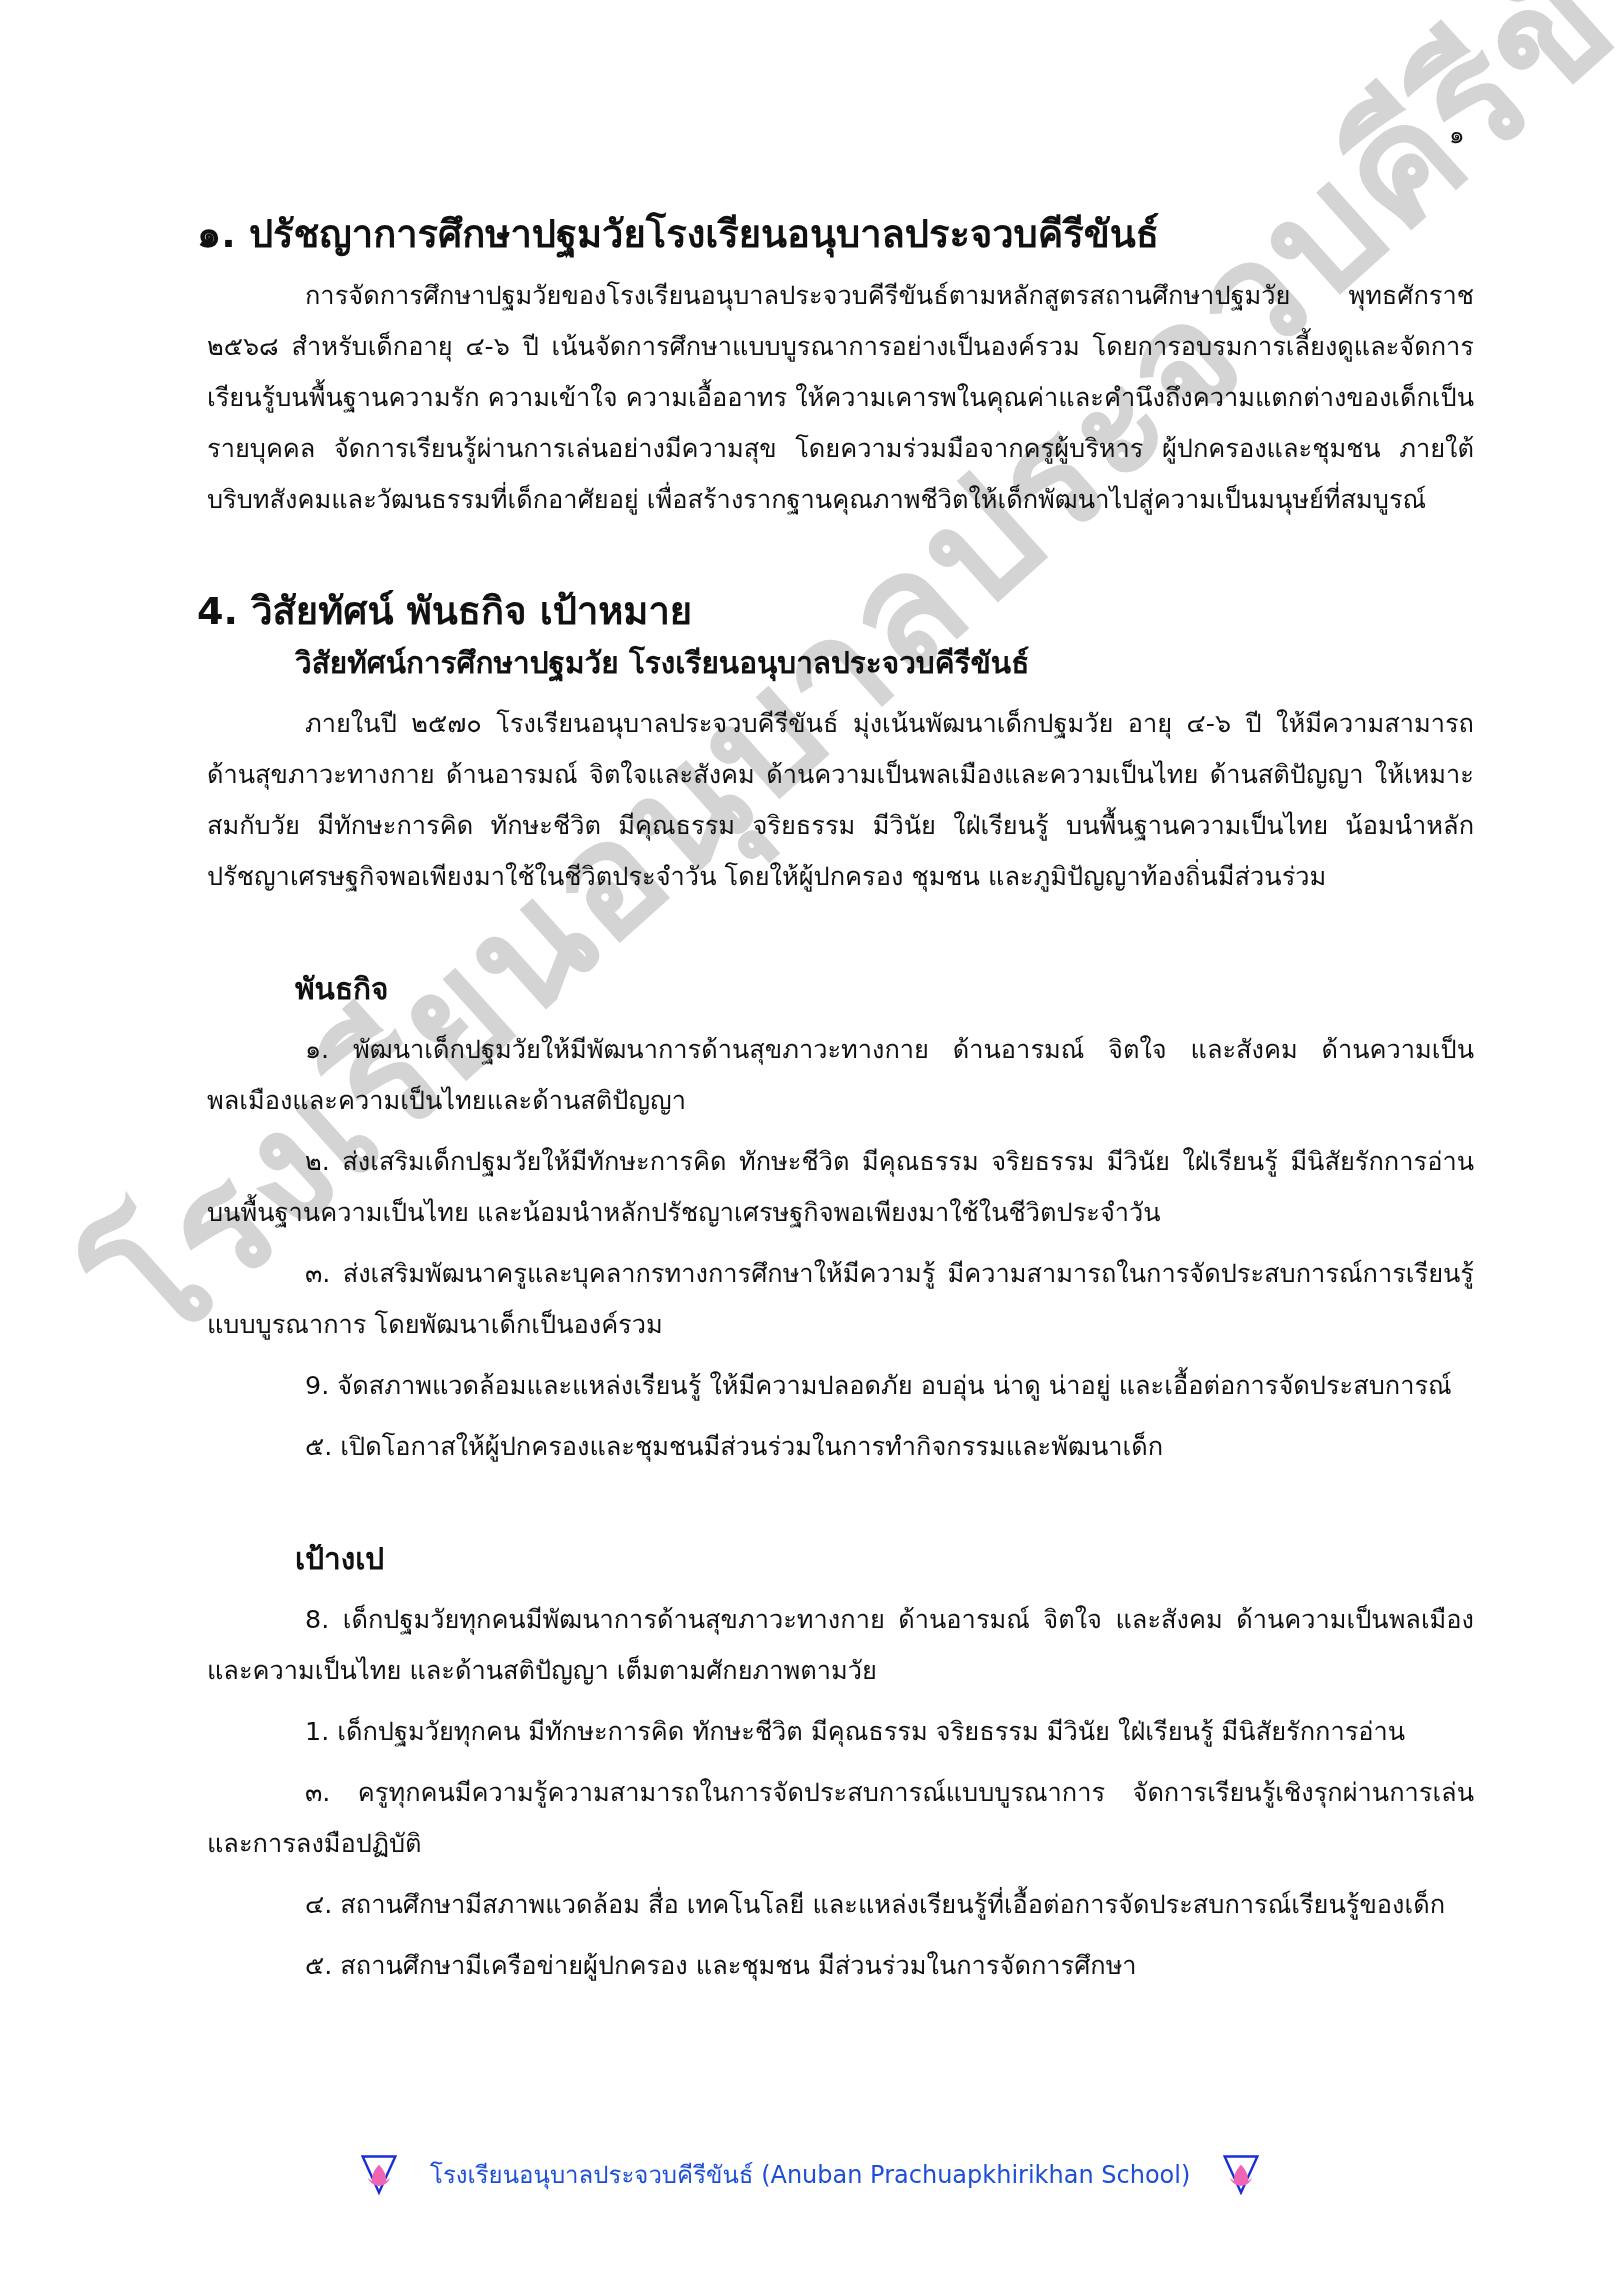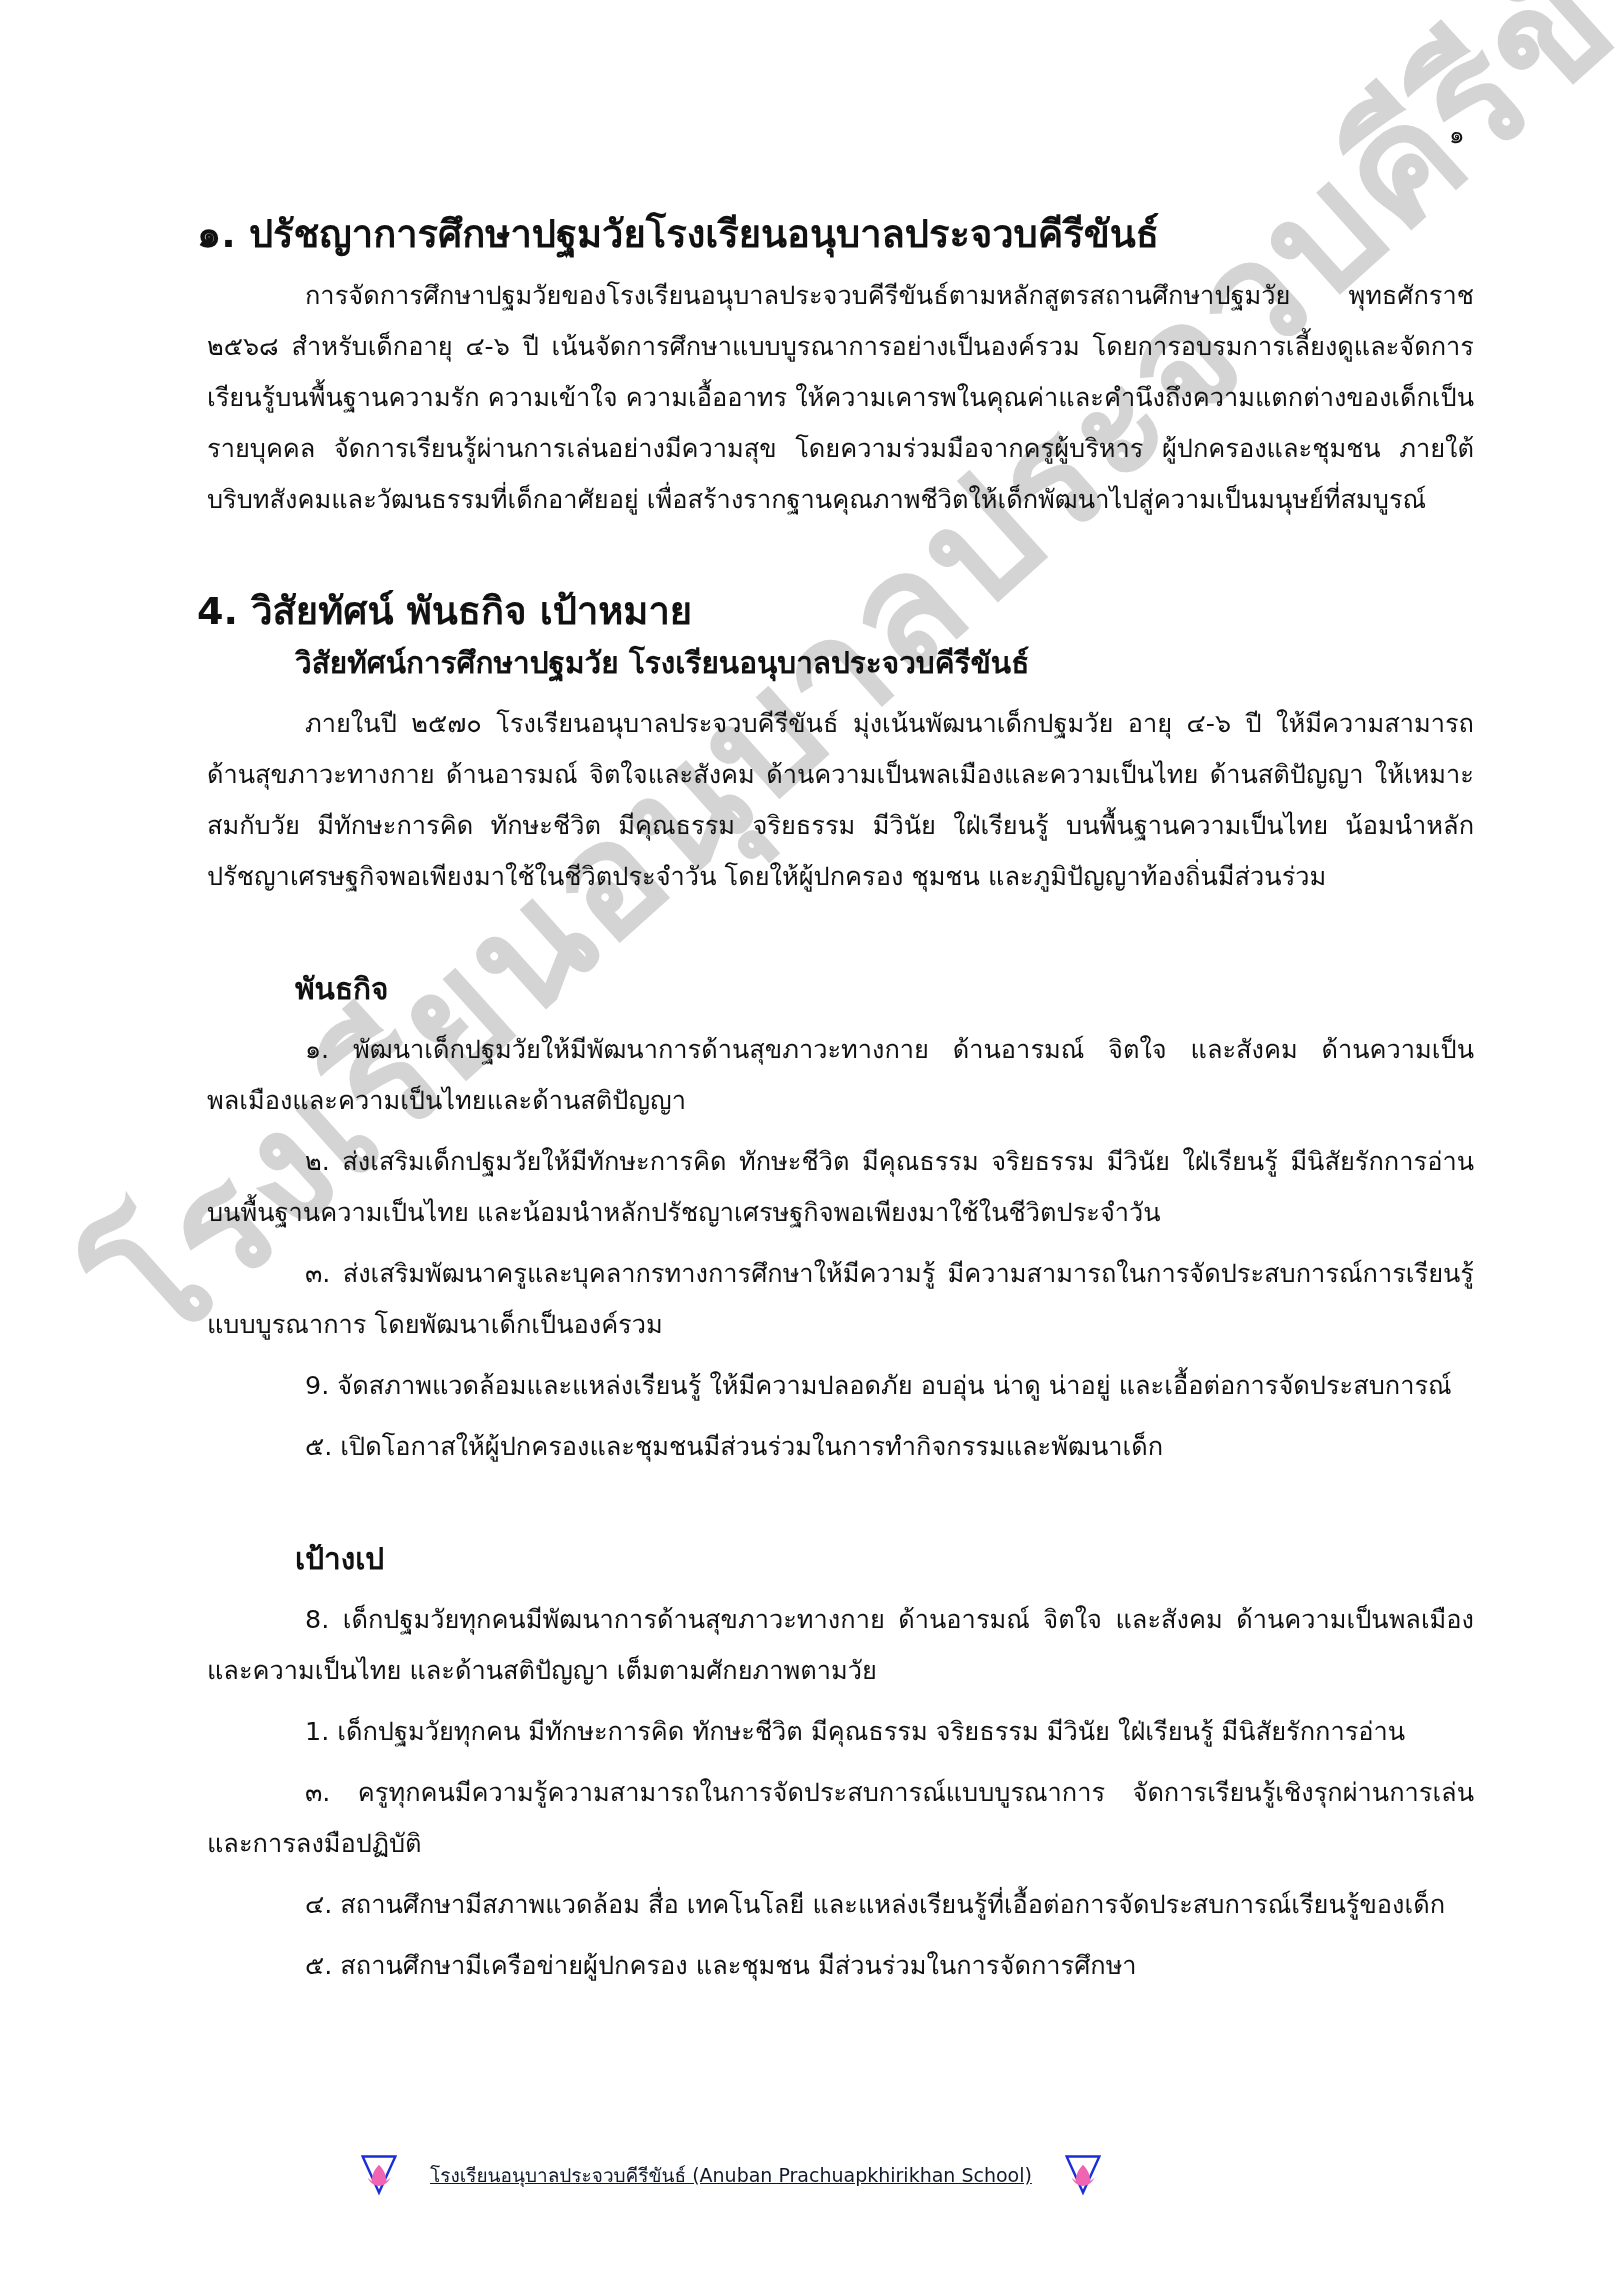--- a/index.html
+++ b/index.html
@@ -9,21 +9,21 @@
   .watermark { position:absolute; left:123px; top:1189px; font-size:156px; font-weight:bold;
                color:#d4d4d4; transform:rotate(-42deg); transform-origin:left center;
                white-space:nowrap; z-index:0; letter-spacing:3.3px; }
   .content { position:absolute; left:197px; top:209px; width:1287px; z-index:1; font-size:25.4px; line-height:51px; }
   .heading { font-weight:bold; margin:0; }
   .subheading { font-weight:bold; margin:0; padding-left:98px; }
   p { margin:10px; text-align:justify; text-indent:98px; }
   .gap-m { height:51px; }
   .item { text-indent:98px; }
   .footer { position:absolute; top:2150px; left:361px; width:902px; height:49px; display:flex; align-items:center; gap:33px; }
-  .footer-text { font-size:19px; color:#0f172a; white-space:nowrap;text-decoration:underline; }
+  .footer-text { font-size:24px; color:#1d4ed8; white-space:nowrap; }
   .logo { width:36px; height:43px; }
 </style>
 </head>
 <body>
 
 <div class="page-number">๑</div>
 
 <div class="watermark">โรงเรียนอนุบาลประจวบคีรีขันธ์</div>
 
 <div class="content">

